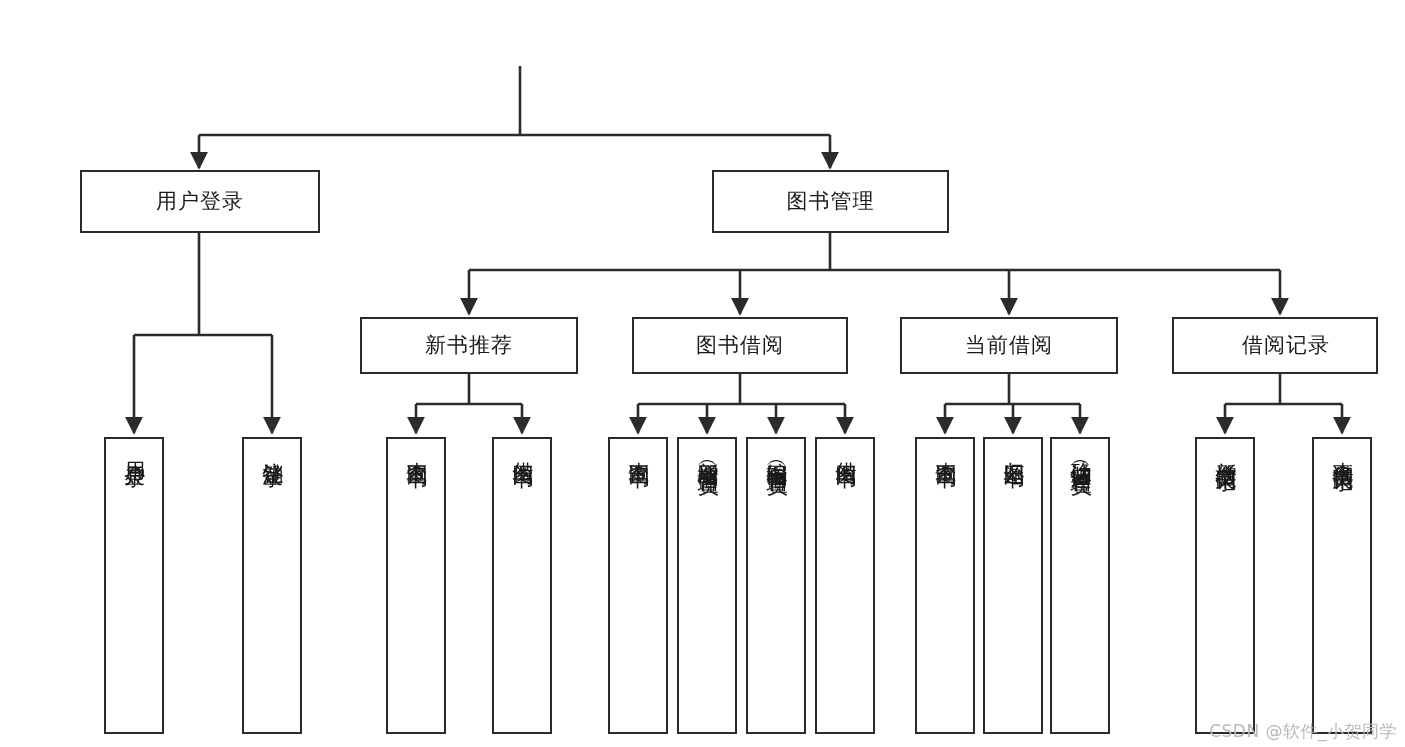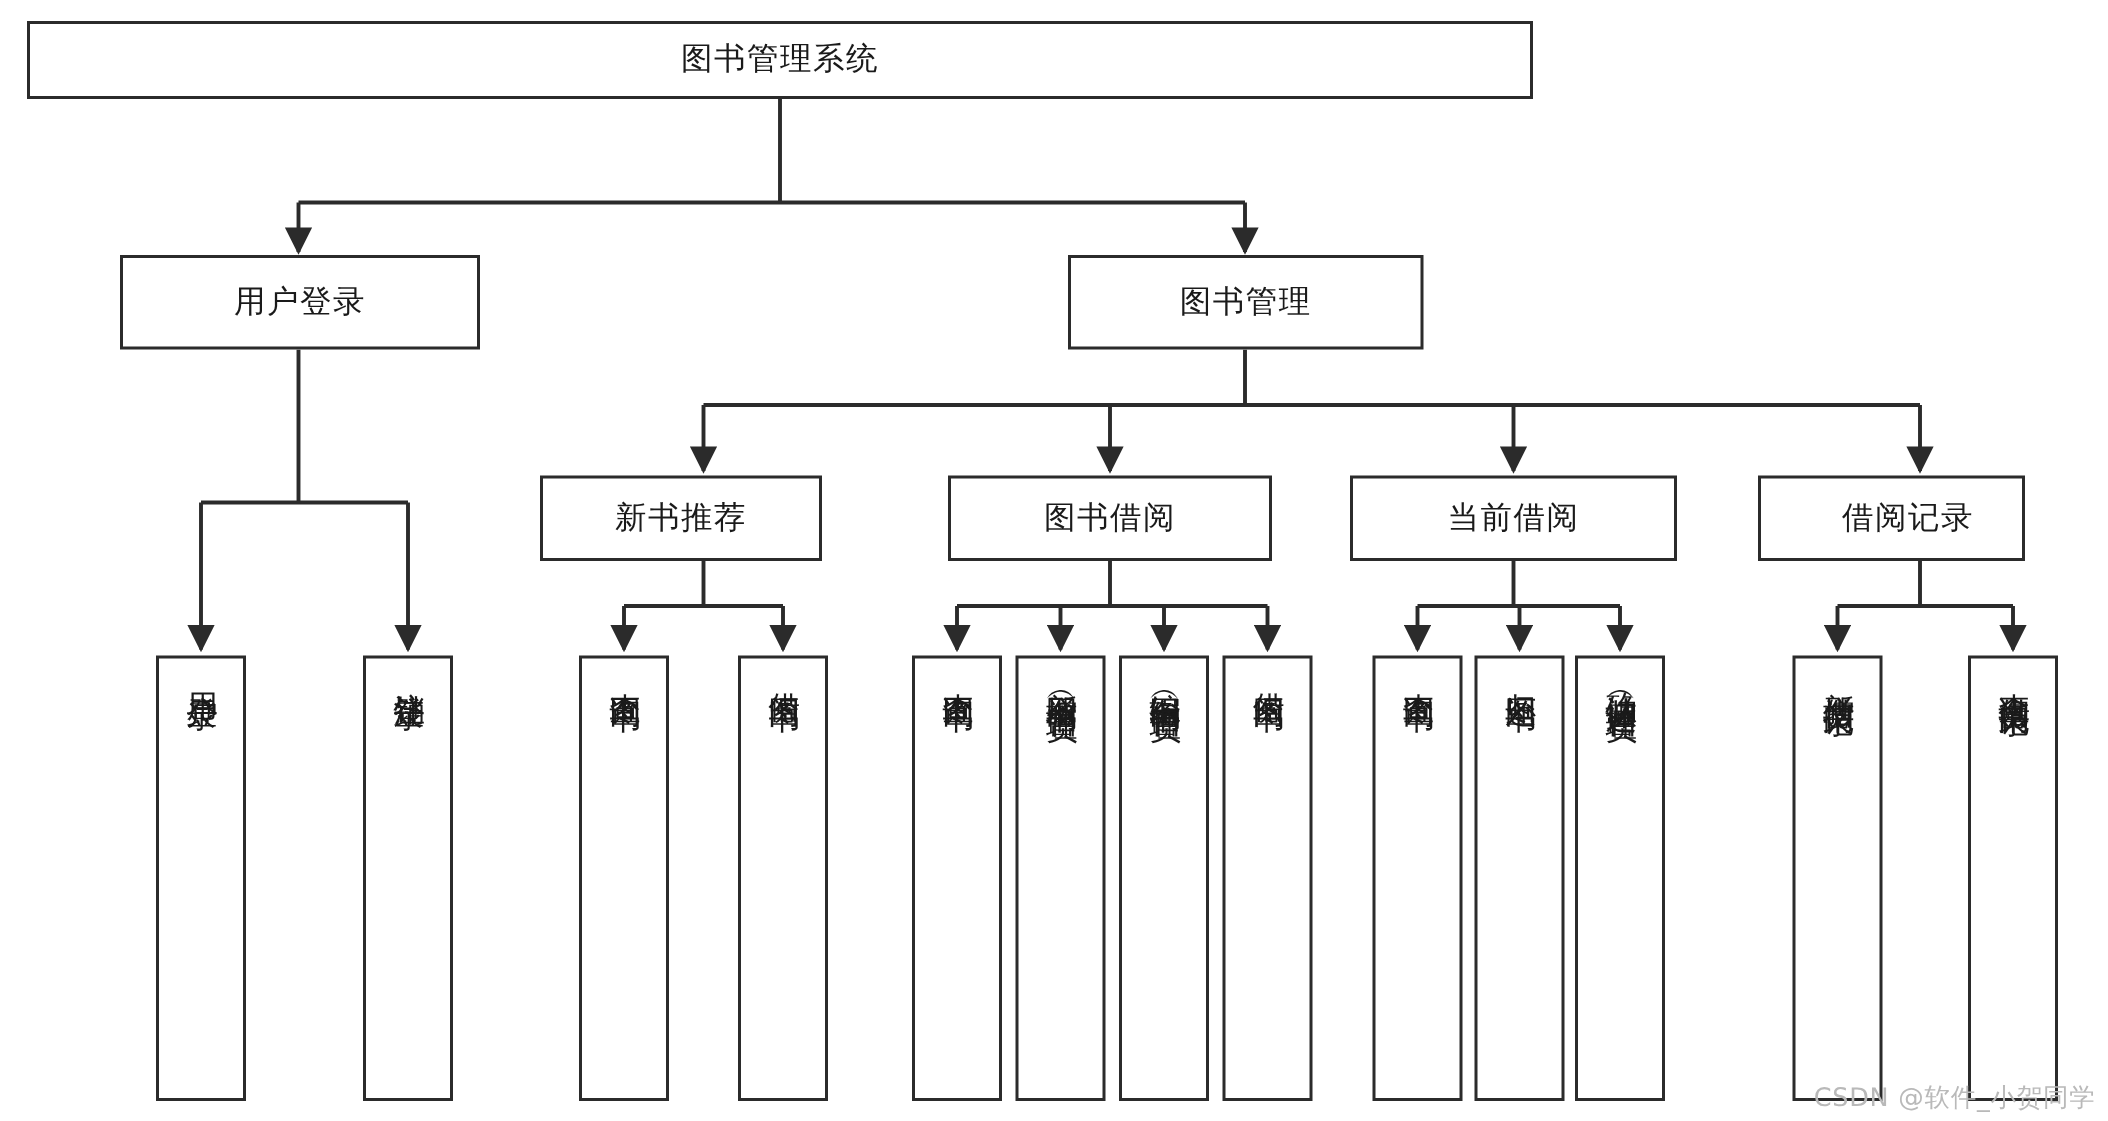--- a/index.html
+++ b/index.html
@@ -117,41 +117,38 @@
       <path d="M 1013 404 L 1013 433" marker-end="url(#arrow)"></path>
       <path d="M 1080 404 L 1080 433" marker-end="url(#arrow)"></path>
 
       <path d="M 1280 374 L 1280 404"></path>
       <path d="M 1225 404 L 1342 404"></path>
       <path d="M 1225 404 L 1225 433" marker-end="url(#arrow)"></path>
       <path d="M 1342 404 L 1342 433" marker-end="url(#arrow)"></path>
     </g>
   </svg>
 
-  <div class="node h-node" style="left:18px; top:14px; width:1004px; height:52px;">
-    <span class="h-label">图书管理系统</span>
-  </div>
 
   <div class="node h-node" style="left:80px; top:170px; width:240px; height:63px;">
     <span class="h-label">用户登录</span>
   </div>
   <div class="node h-node" style="left:712px; top:170px; width:237px; height:63px;">
     <span class="h-label">图书管理</span>
   </div>
 
-  <div class="node h-node" style="left:360px; top:317px; width:188px; height:57px;">
+  <div class="node h-node" style="left:360px; top:317px; width:218px; height:57px;">
     <span class="h-label">新书推荐</span>
   </div>
   <div class="node h-node" style="left:632px; top:317px; width:216px; height:57px;text-align:center;">
     <span class="h-label">图书借阅</span>
   </div>
   <div class="node h-node" style="left:900px; top:317px; width:218px; height:57px;">
     <span class="h-label">当前借阅</span>
   </div>
-  <div class="node h-node" style="left:1172px; top:317px; width:178px; height:57px;padding-left:22px;">
+  <div class="node h-node" style="left:1172px; top:317px; width:206px; height:57px;padding-left:22px;">
     <span class="h-label">借阅记录</span>
   </div>
 
   <div class="node v-node" style="left:104px; top:437px; width:60px; height:297px;">
     <span class="v-label">用户登录</span>
   </div>
   <div class="node v-node" style="left:242px; top:437px; width:60px; height:297px;">
     <span class="v-label">注销登录</span>
   </div>
 

